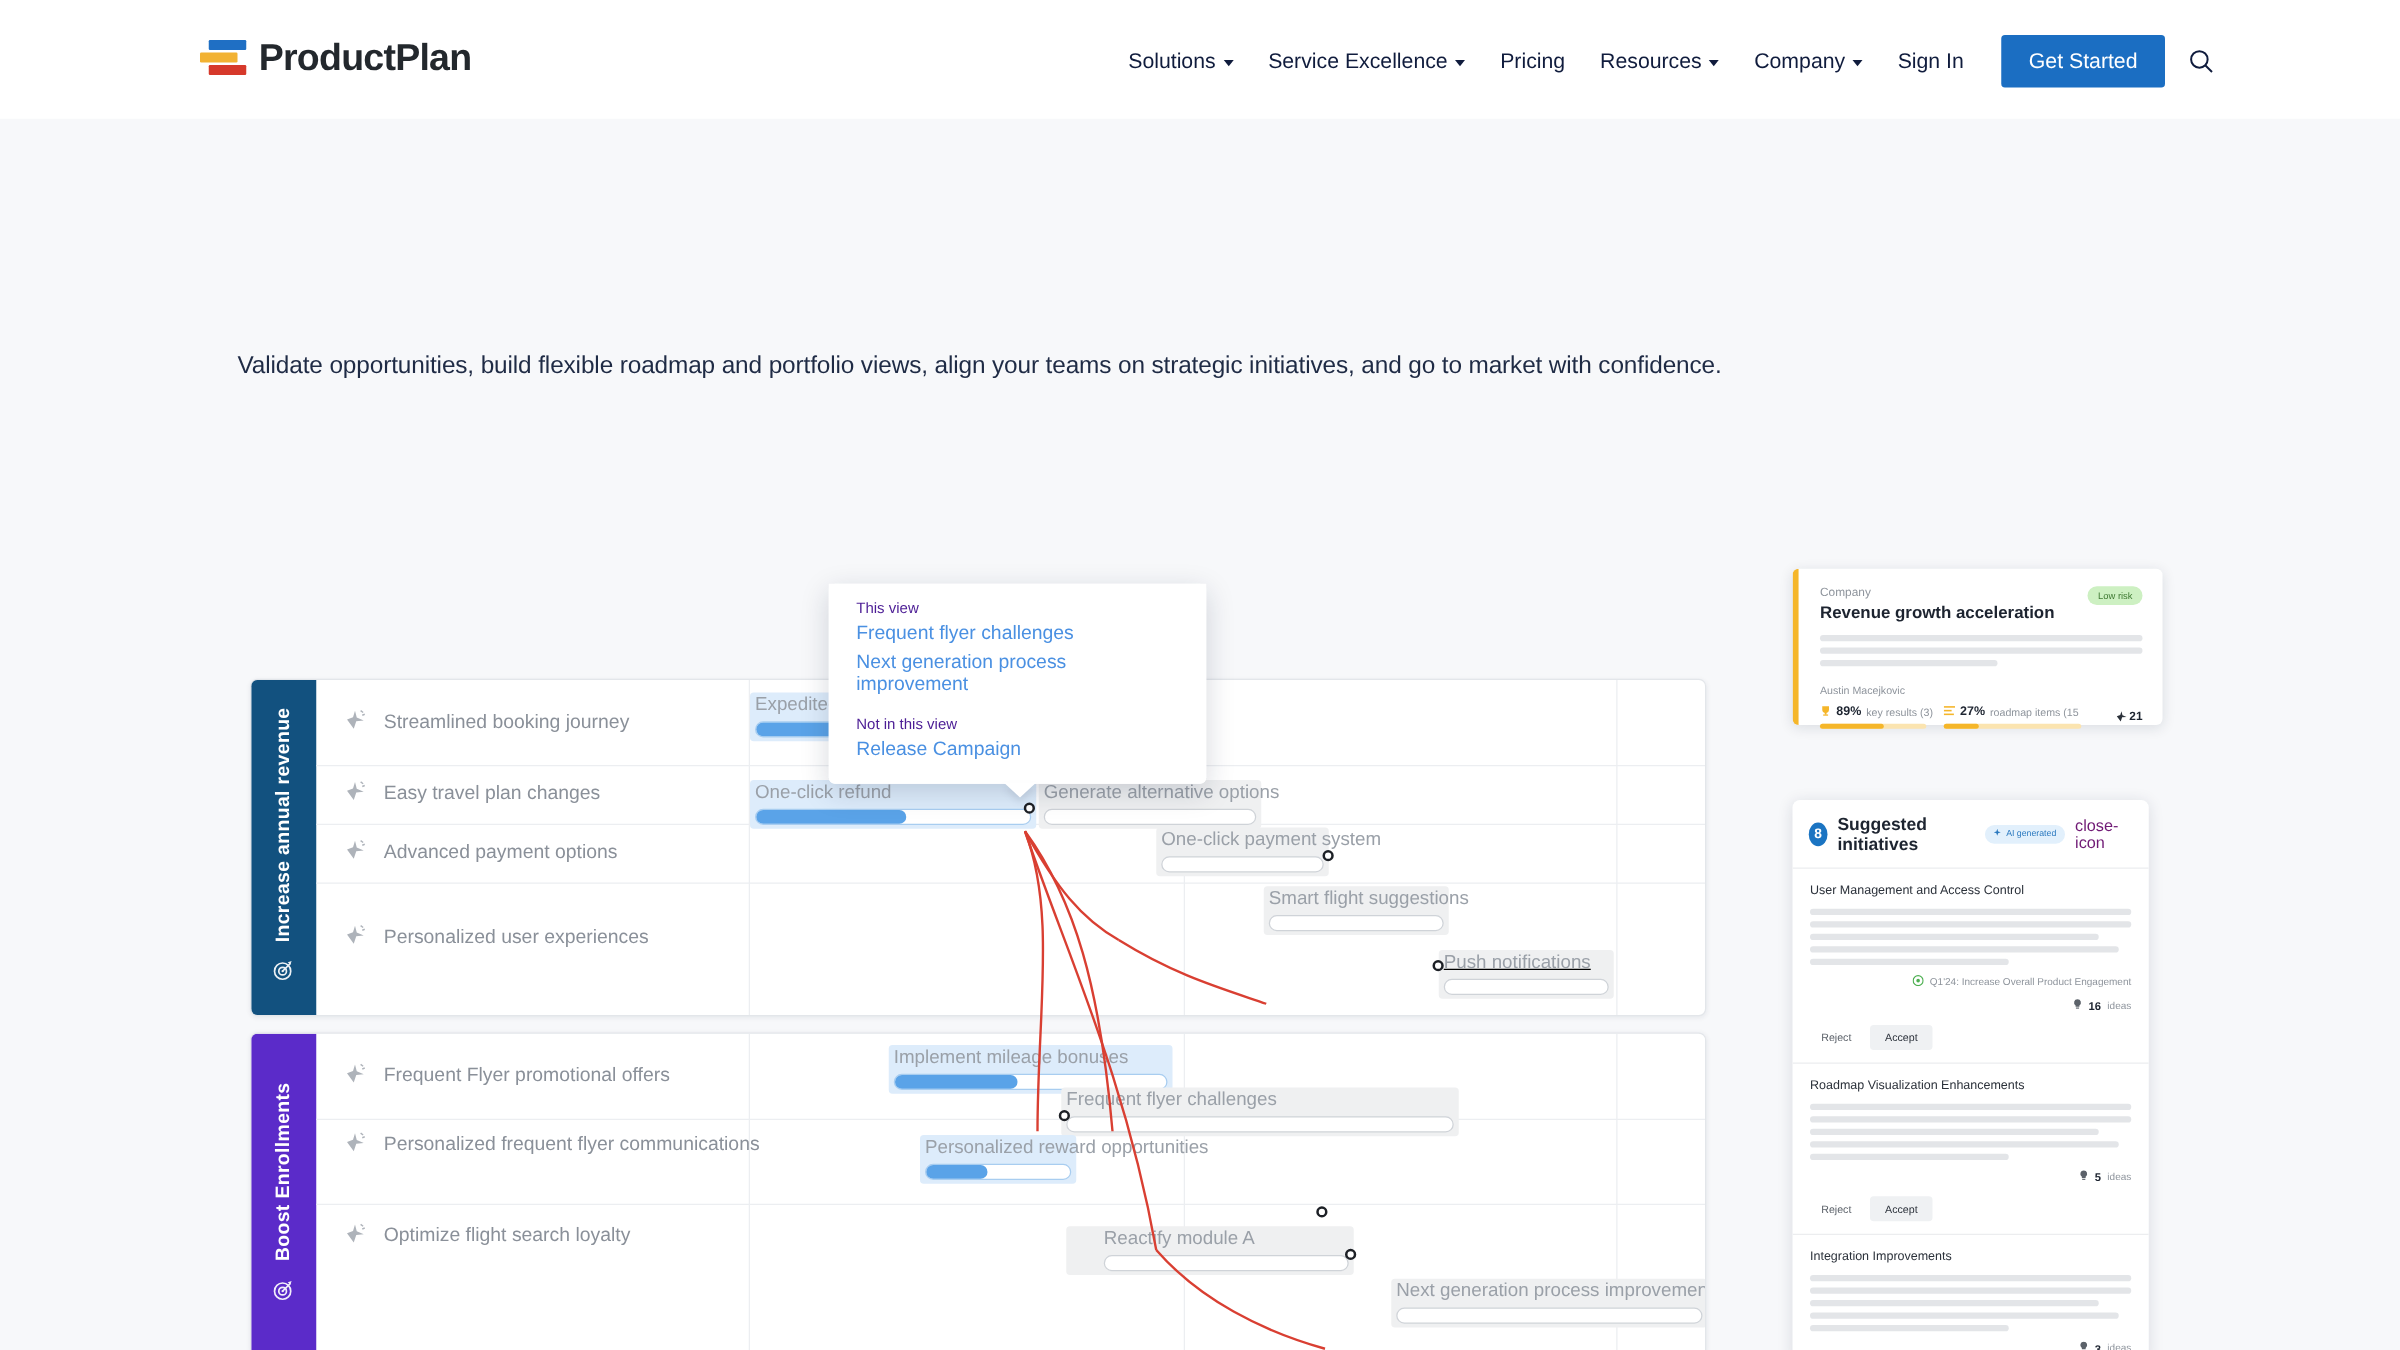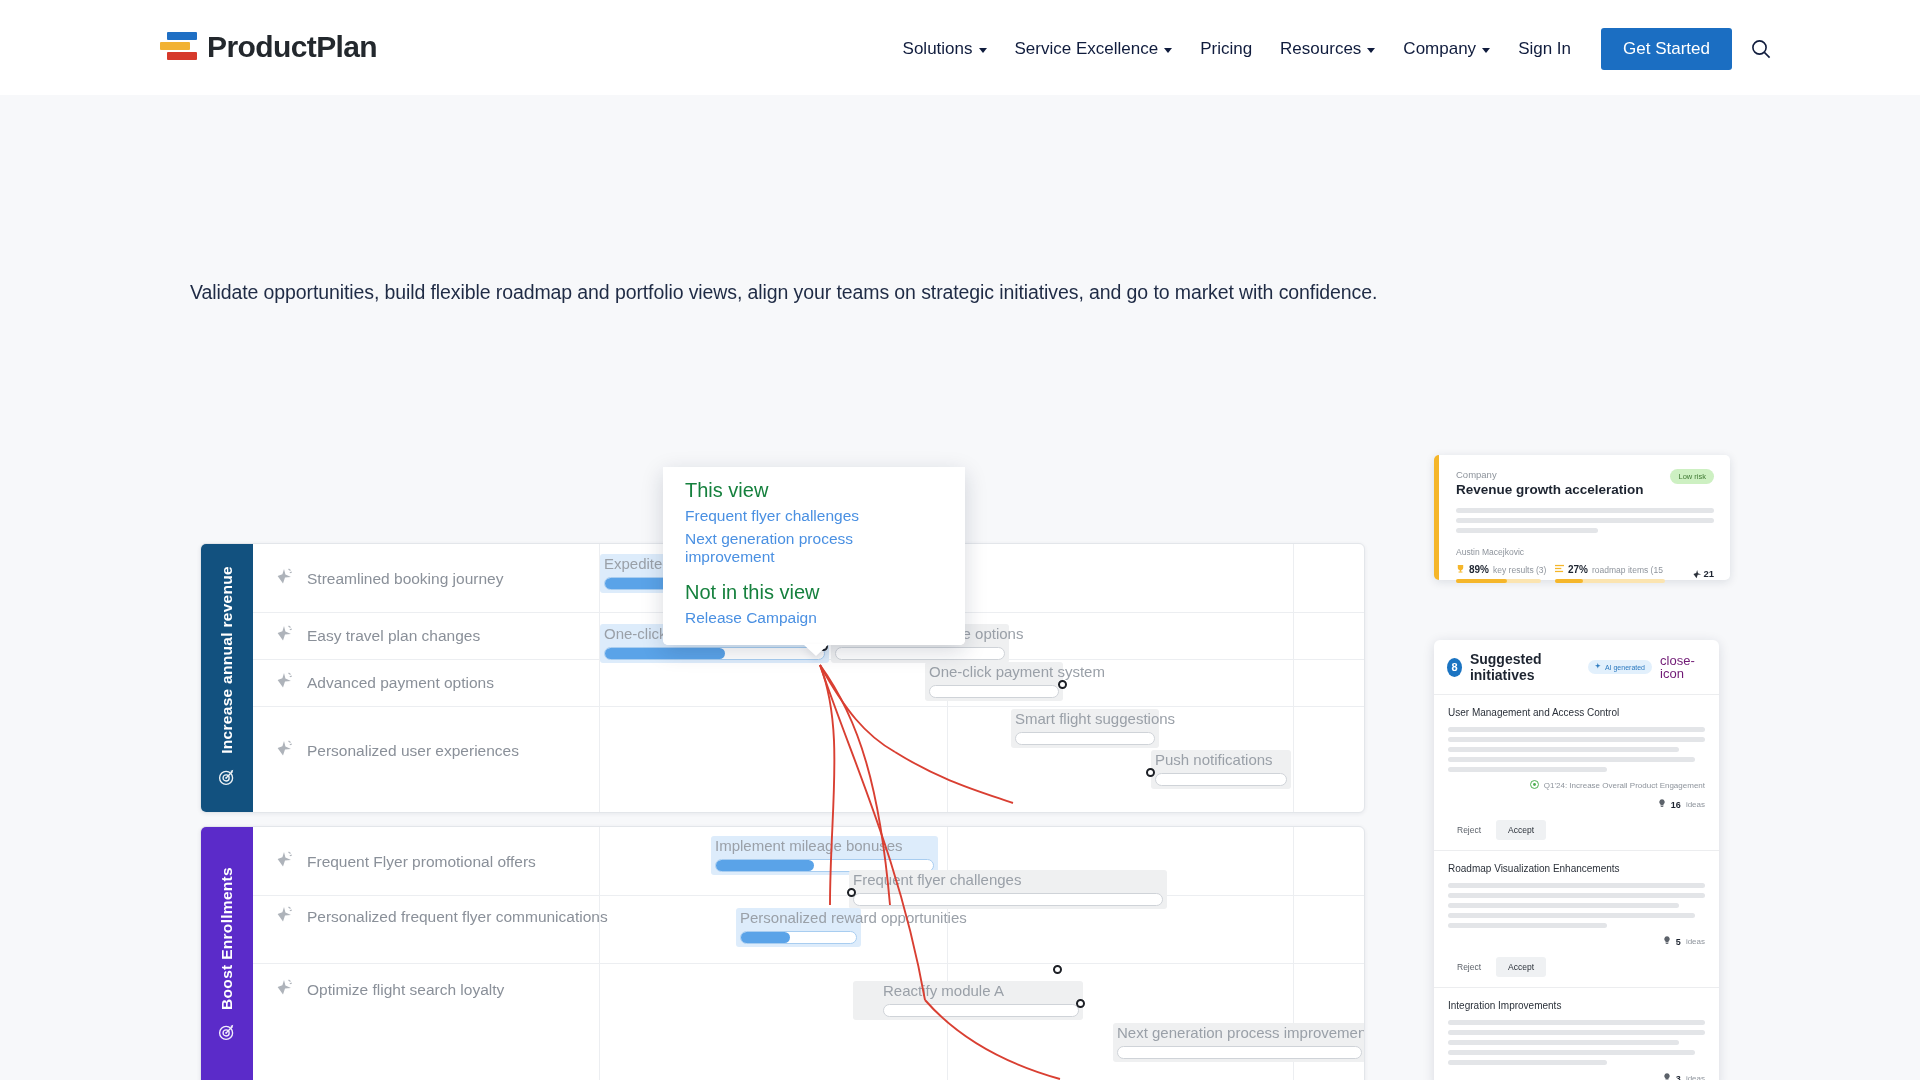--- a/index.html
+++ b/index.html
@@ -139,21 +139,21 @@
     width: 302px; border-radius: 5px;
     background: #fff; box-shadow: 0 6px 22px rgba(20,30,60,.17);
     z-index: 30; overflow: visible;
   }
   .tooltip-head {
     background: #e9eef2; padding: 15px 22px 14px 22px;
     font-size: 19px; font-weight: bold; color: #1d2430;
     border-radius: 5px 5px 0 0;
   }
   .tooltip-body { padding: 12px 22px 18px 22px; background: #fff; border-radius: 0 0 5px 5px; }
-  .tt-section { font-size: 20px; color: #15803d; margin-top: 6px; }
+  .tt-section { font-size: 12px; color: #4c1d95; margin-top: 6px; }
   .tt-section.first { margin-top: 0; }
   .tt-link {
     font-size: 15.5px; color: #4a90e2; margin-top: 5px; cursor: pointer;
   }
   .tt-gap { height: 9px; }
   .tt-arrow {
     position: absolute; left: 140px; bottom: -11px;
     width: 0; height: 0;
     border-left: 13px solid transparent;
     border-right: 13px solid transparent;
@@ -353,21 +353,21 @@
       <div class="tl-title">One-click payment system</div>
       <div class="tl-bar"></div>
     </div>
     <div class="node" style="left:805px; top:136px;"></div>
 
     <div class="tl shaded" style="left:758px; top:165px; width:148px;">
       <div class="tl-title">Smart flight suggestions</div>
       <div class="tl-bar"></div>
     </div>
 
-    <div class="tl shaded" style="left:898px; top:206px; width:140px;">
+    <div class="tl shaded" style="left:898px; top:216px; width:140px;text-decoration:underline;">
       <div class="tl-title">Push notifications</div>
       <div class="tl-bar"></div>
     </div>
     <div class="node" style="left:893px; top:224px;"></div>
   </div>
 </div>
 
 <div class="board2">
   <div class="lane-rail purple">
     <div class="lane-label">Boost Enrollments</div>

